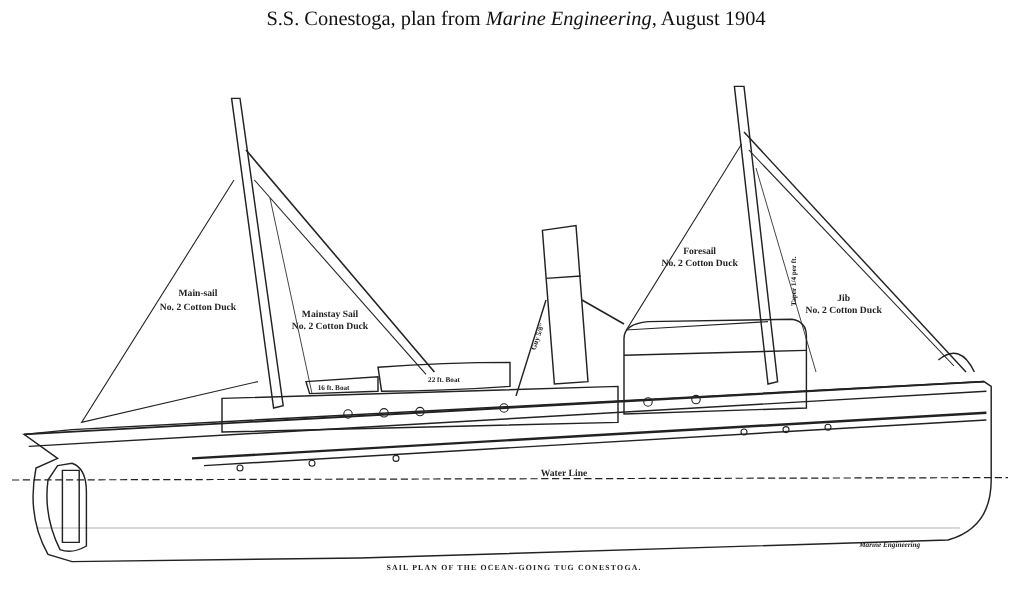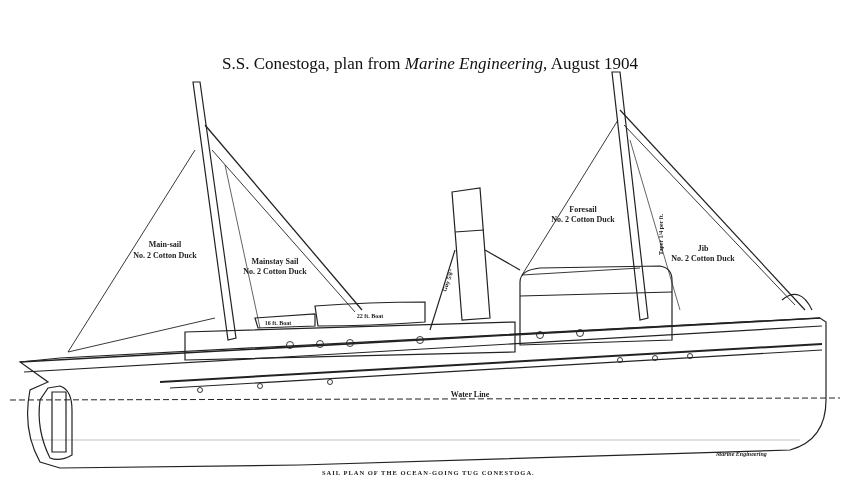--- a/index.html
+++ b/index.html
@@ -1,17 +1,17 @@
 <!DOCTYPE html>
 <html><head>
 <meta charset="utf-8">
 <style>
   html, body { margin:0; padding:0; background:#ffffff; }
   body { width:860px; height:495px; overflow:hidden; position:relative; font-family:"Liberation Serif", serif; color:#111; }
-  .caption { position:absolute; top:6px; left:0; width:860px; text-align:center; font-size:17px; color:#111;margin-top:48px; }
+  .caption { position:absolute; top:6px; left:0; width:860px; text-align:center; font-size:17px; color:#111; }
   .caption i { font-style:italic; }
   svg.drawing { position:absolute; left:0; top:0; }
   .lbl { font-family:"Liberation Serif", serif; font-weight:bold; fill:#222; }
 </style>
 </head>
 <body>
 
 <div class="caption">
   <span>S.S. Conestoga, plan from </span><i>Marine Engineering</i><span>, August 1904</span>
 </div>

